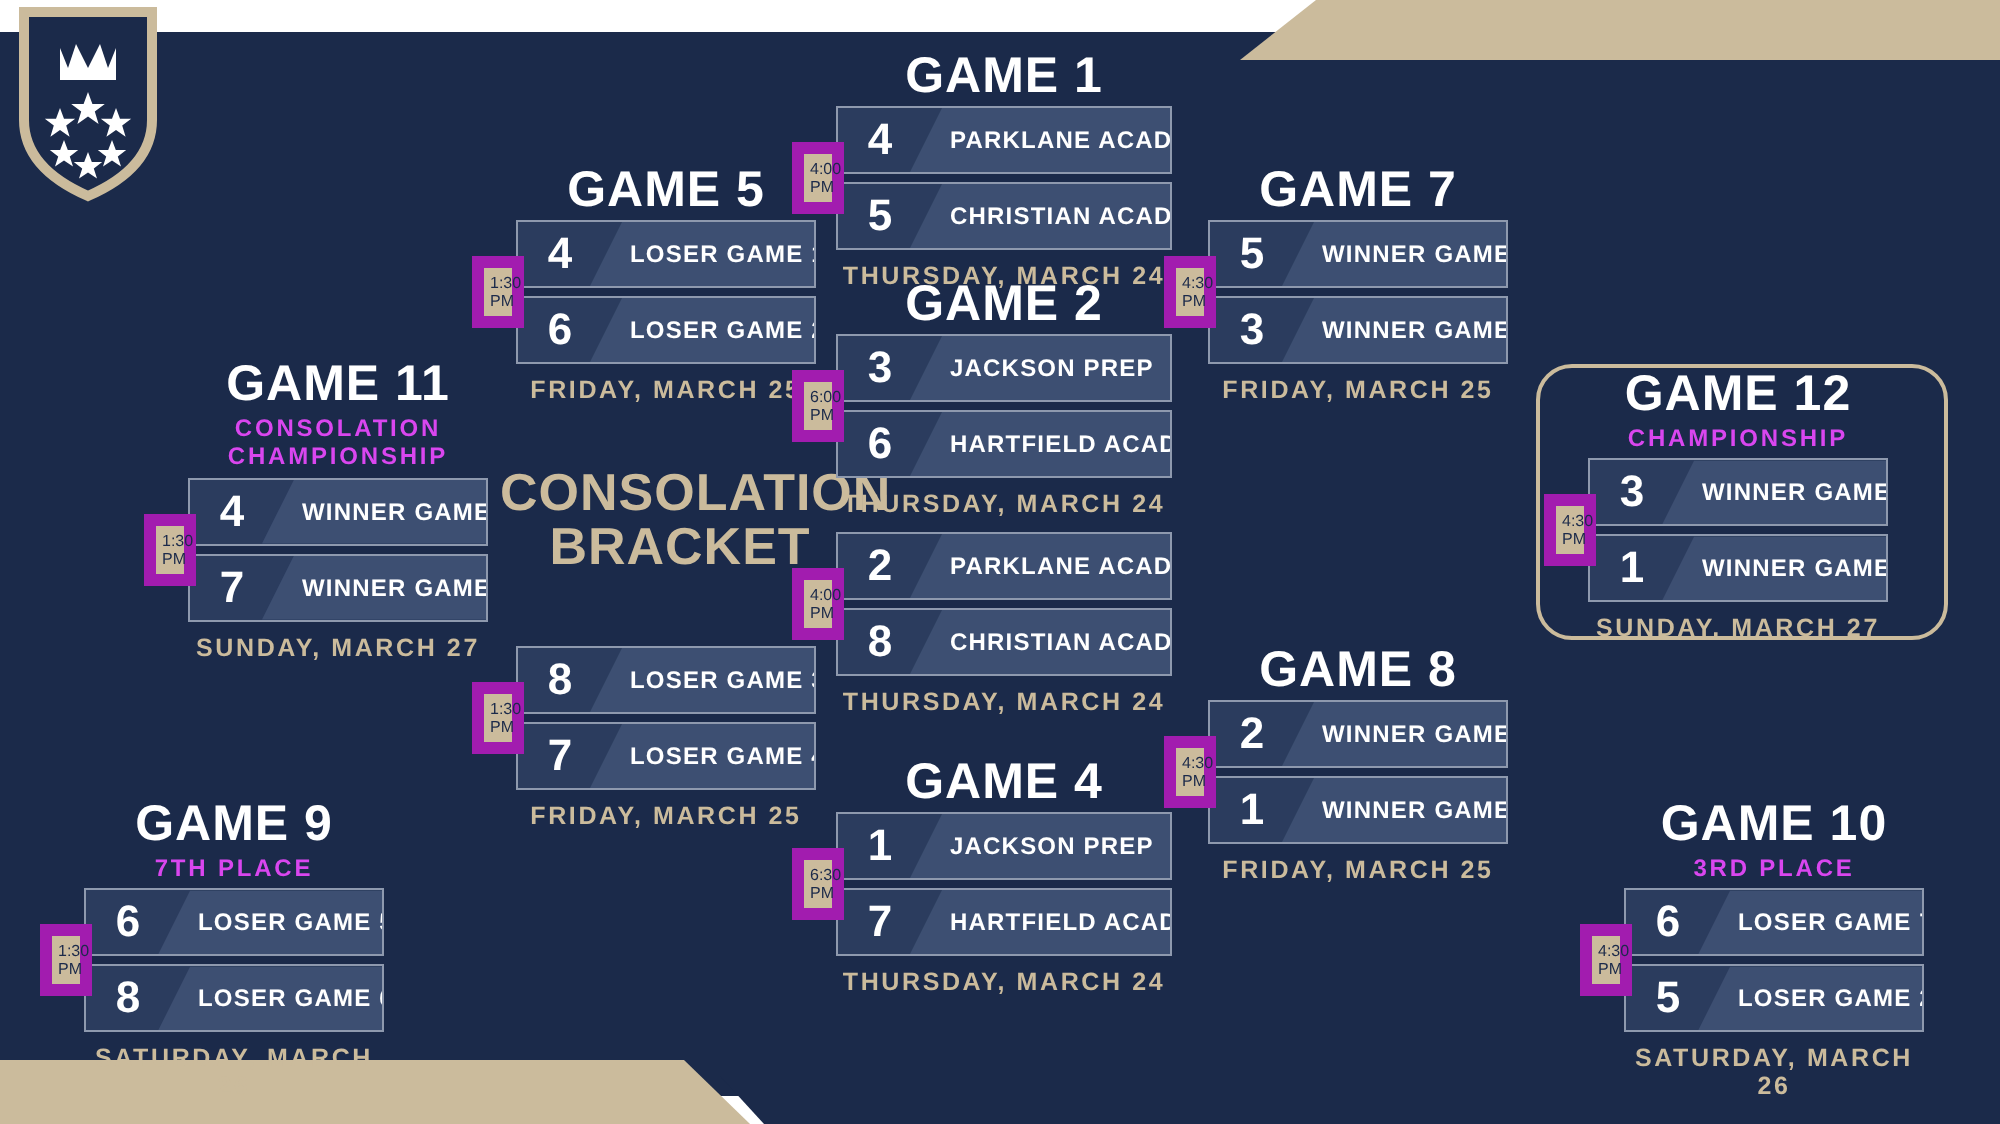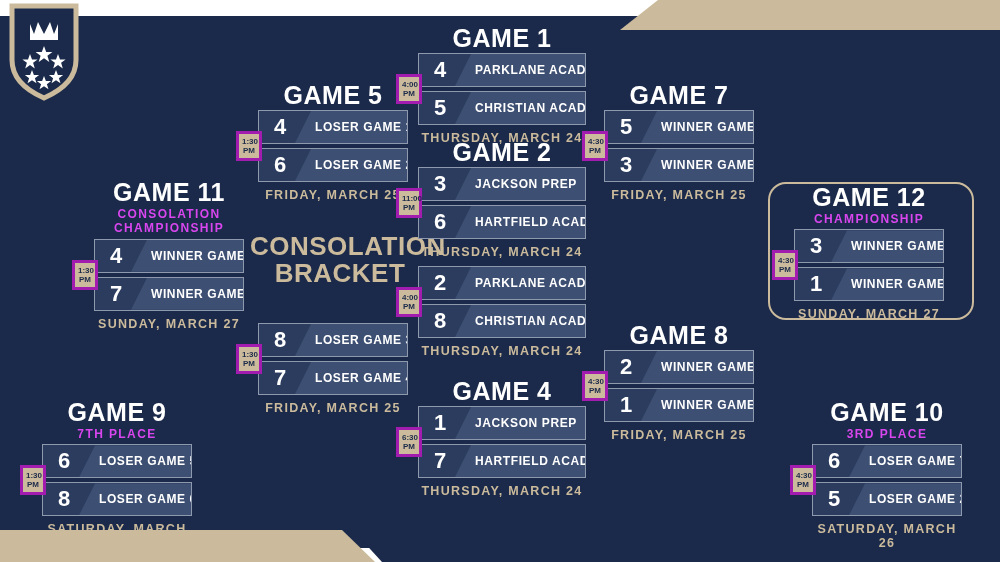--- a/index.html
+++ b/index.html
@@ -93,23 +93,23 @@
   .row .team{
     position:relative;z-index:2;
     color:#ffffff;font-weight:bold;font-size:12px;
     letter-spacing:0.6px;text-transform:uppercase;
     padding-left:14px;white-space:nowrap;
   }
   
   .time{
     position:absolute;left:-22px;top:50%;transform:translateY(-50%);
     background:#cbbb9c;color:#1b2a4a;
-    font-weight:bold;font-size:8px;line-height:9px;
+    font-weight:normal;font-size:8px;line-height:9px;
     text-align:center;padding:3px 3px;
-    border:3px solid #a21caf;
+    border:6px solid #a21caf;
     z-index:5;
     width:26px;box-sizing:border-box;
   }
   .time span{display:block;}
   .game-date{
     color:#cbbb9c;font-weight:bold;font-size:12.5px;letter-spacing:1.3px;
     text-align:center;text-transform:uppercase;margin-top:6px;
   }
   
   .champ-frame{
@@ -167,21 +167,21 @@
         <div class="team">CHRISTIAN ACADEMY</div>
       </div>
     </div>
     <div class="game-date">THURSDAY, MARCH 24</div>
   </div>
 
   <div class="game" style="left:418px;top:140px;width:168px;">
     <div class="game-title">GAME 2</div>
     <div class="matchup">
       <div class="time">
-        <span>11:00</span>
+        <span>6:00</span>
         <span>PM</span>
       </div>
       <div class="row">
         <div class="slant"></div>
         <div class="seedwrap">
           <span class="seed">3</span>
         </div>
         <div class="team">JACKSON PREP</div>
       </div>
       <div class="row">

